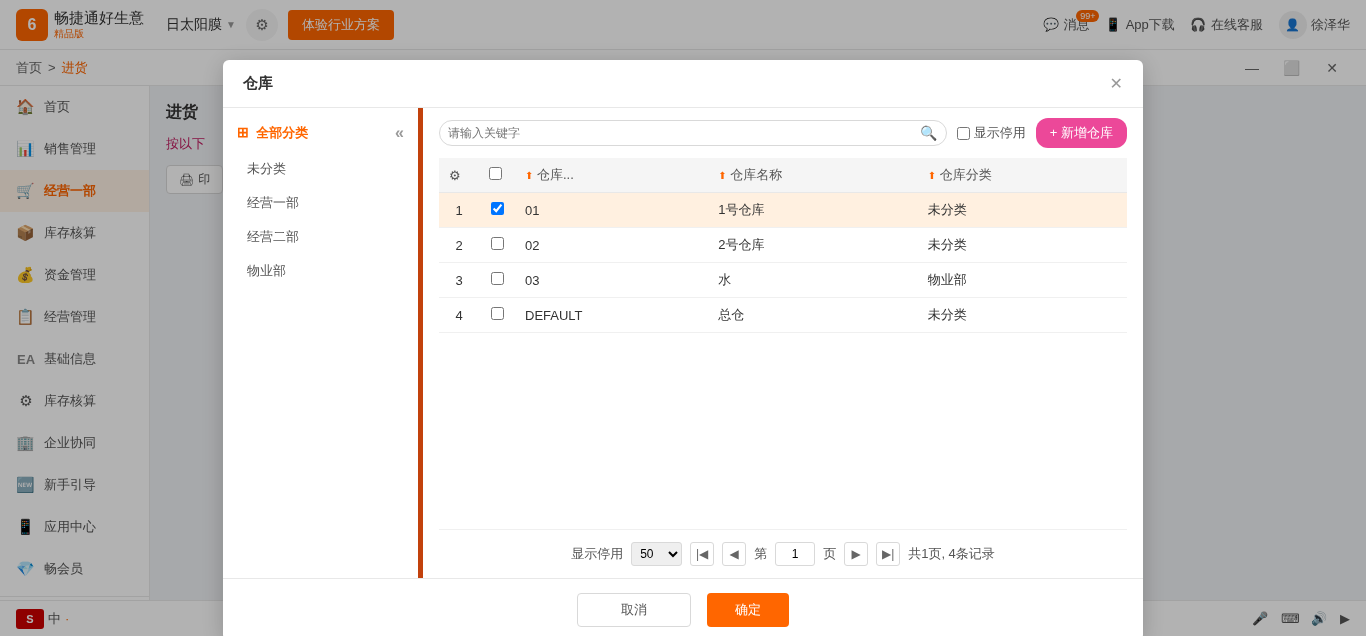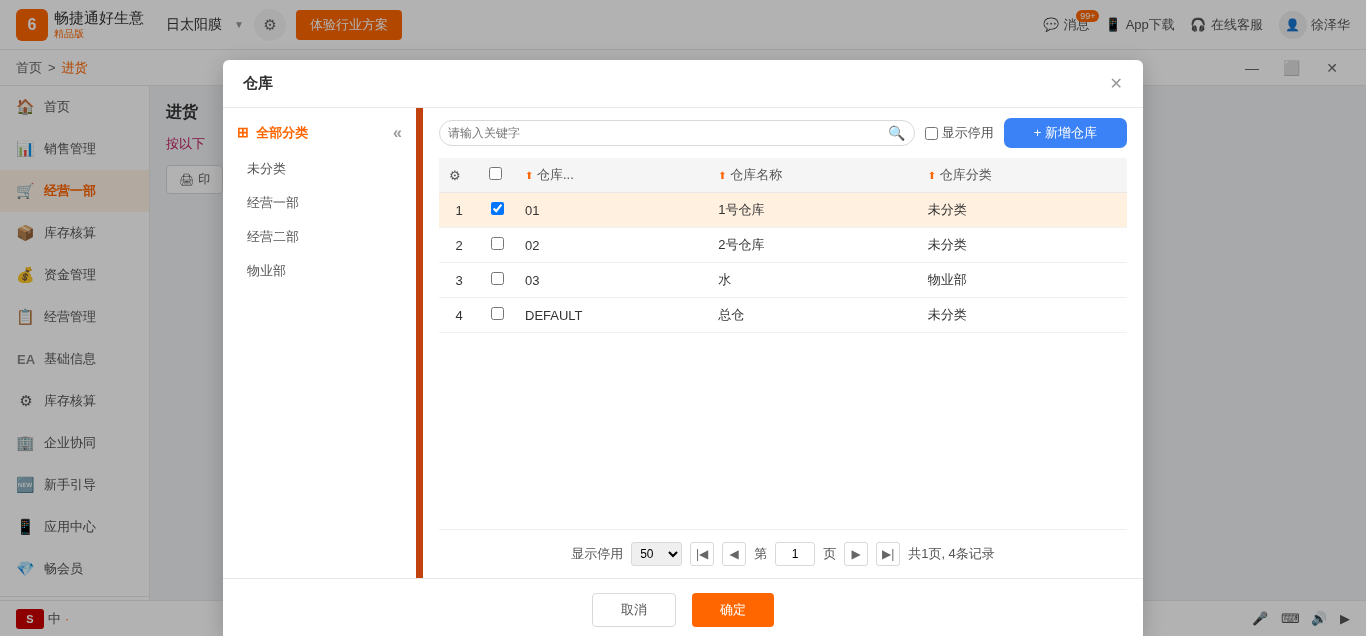--- a/index.html
+++ b/index.html
@@ -31,21 +31,21 @@
     }
     .logo-text { font-size: 15px; color: #333; line-height: 1.3; }
     .logo-sub { font-size: 10px; color: #f60; }
     .nav-center {
       flex: 1;
       display: flex;
       align-items: center;
       gap: 10px;
     }
     .nav-dropdown {
-      display: flex; align-items: center; gap: 12px;
+      display: flex; align-items: center; gap: 4px;
       font-size: 14px; color: #333; cursor: pointer;
     }
     .nav-dropdown .arrow { font-size: 10px; color: #999; }
     .nav-gear {
       width: 32px; height: 32px; border-radius: 50%; background: #f5f5f5;
       display: flex; align-items: center; justify-content: center; cursor: pointer; font-size: 15px; color: #666;
     }
     .nav-industry-btn {
       background: #f60; color: #fff; border: none; border-radius: 4px;
       padding: 6px 14px; font-size: 13px; cursor: pointer;
@@ -125,21 +125,21 @@
       display: flex; align-items: center; justify-content: space-between;
       padding: 14px 20px; border-bottom: 1px solid #e8e8e8;
     }
     .dialog-title { font-size: 15px; font-weight: bold; color: #333; }
     .dialog-close { font-size: 16px; color: #999; cursor: pointer; }
 
     .dialog-body { display: flex; height: 470px; }
 
     
     .cat-panel {
-      width: 200px; border-right: 7px solid #c2410c; padding: 10px 0;
+      width: 200px; border-right: 5px solid #c2410c; padding: 10px 0;
       display: flex; flex-direction: column;
     }
     .cat-header {
       display: flex; align-items: center; justify-content: space-between;
       padding: 6px 14px 10px; font-size: 13px; font-weight: bold; color: #f60;
     }
     .cat-header .grid-icon { font-size: 14px; margin-right: 4px; }
     .cat-collapse { cursor: pointer; color: #999; font-size: 16px; }
     .cat-item {
       padding: 8px 14px 8px 24px; font-size: 13px; color: #555; cursor: pointer;
@@ -154,22 +154,22 @@
       display: flex; align-items: center; border: 1px solid #d9d9d9; border-radius: 13px;
       padding: 4px 8px; flex: 1;
     }
     .search-box input {
       border: none; outline: none; font-size: 12px; color: #666; width: 100%;
     }
     .search-icon { color: #bbb; font-size: 14px; }
     .show-disabled-label { display: flex; align-items: center; gap: 4px; font-size: 13px; color: #555; cursor: pointer; }
     .show-disabled-label input { cursor: pointer; }
     .add-btn {
-      background: #3b82f6; color: #fff; border: none; border-radius: 7px;
-      padding: 6px 30px; font-size: 13px; cursor: pointer; white-space: nowrap;
+      background: #ec4899; color: #fff; border: none; border-radius: 12px;
+      padding: 6px 14px; font-size: 13px; cursor: pointer; white-space: nowrap;
     }
 
     
     .data-table { width: 100%; border-collapse: collapse; font-size: 13px; }
     .data-table th {
       background: #f5f5f5; color: #555; font-weight: normal;
       padding: 8px 10px; text-align: left; border-bottom: 1px solid #e8e8e8;
       white-space: nowrap;
     }
     .data-table td {
@@ -201,21 +201,21 @@
     .per-page-select {
       height: 24px; border: 1px solid #d9d9d9; border-radius: 3px; font-size: 12px; padding: 0 4px;
     }
 
     
     .dialog-footer {
       display: flex; justify-content: center; gap: 16px;
       padding: 14px 20px; border-top: 1px solid #e8e8e8;
     }
     .cancel-btn {
-      padding: 7px 28px; border: 1px solid #d9d9d9; background: #fff;
+      padding: 7px 43px; border: 1px solid #d9d9d9; background: #fff;
       border-radius: 4px; cursor: pointer; font-size: 13px; color: #555;
     }
     .confirm-btn {
       padding: 7px 28px; border: none; background: #f60;
       border-radius: 4px; cursor: pointer; font-size: 13px; color: #fff;
     }
 
     
     .taskbar {
       position: fixed; bottom: 0; left: 0; right: 0; height: 36px;

